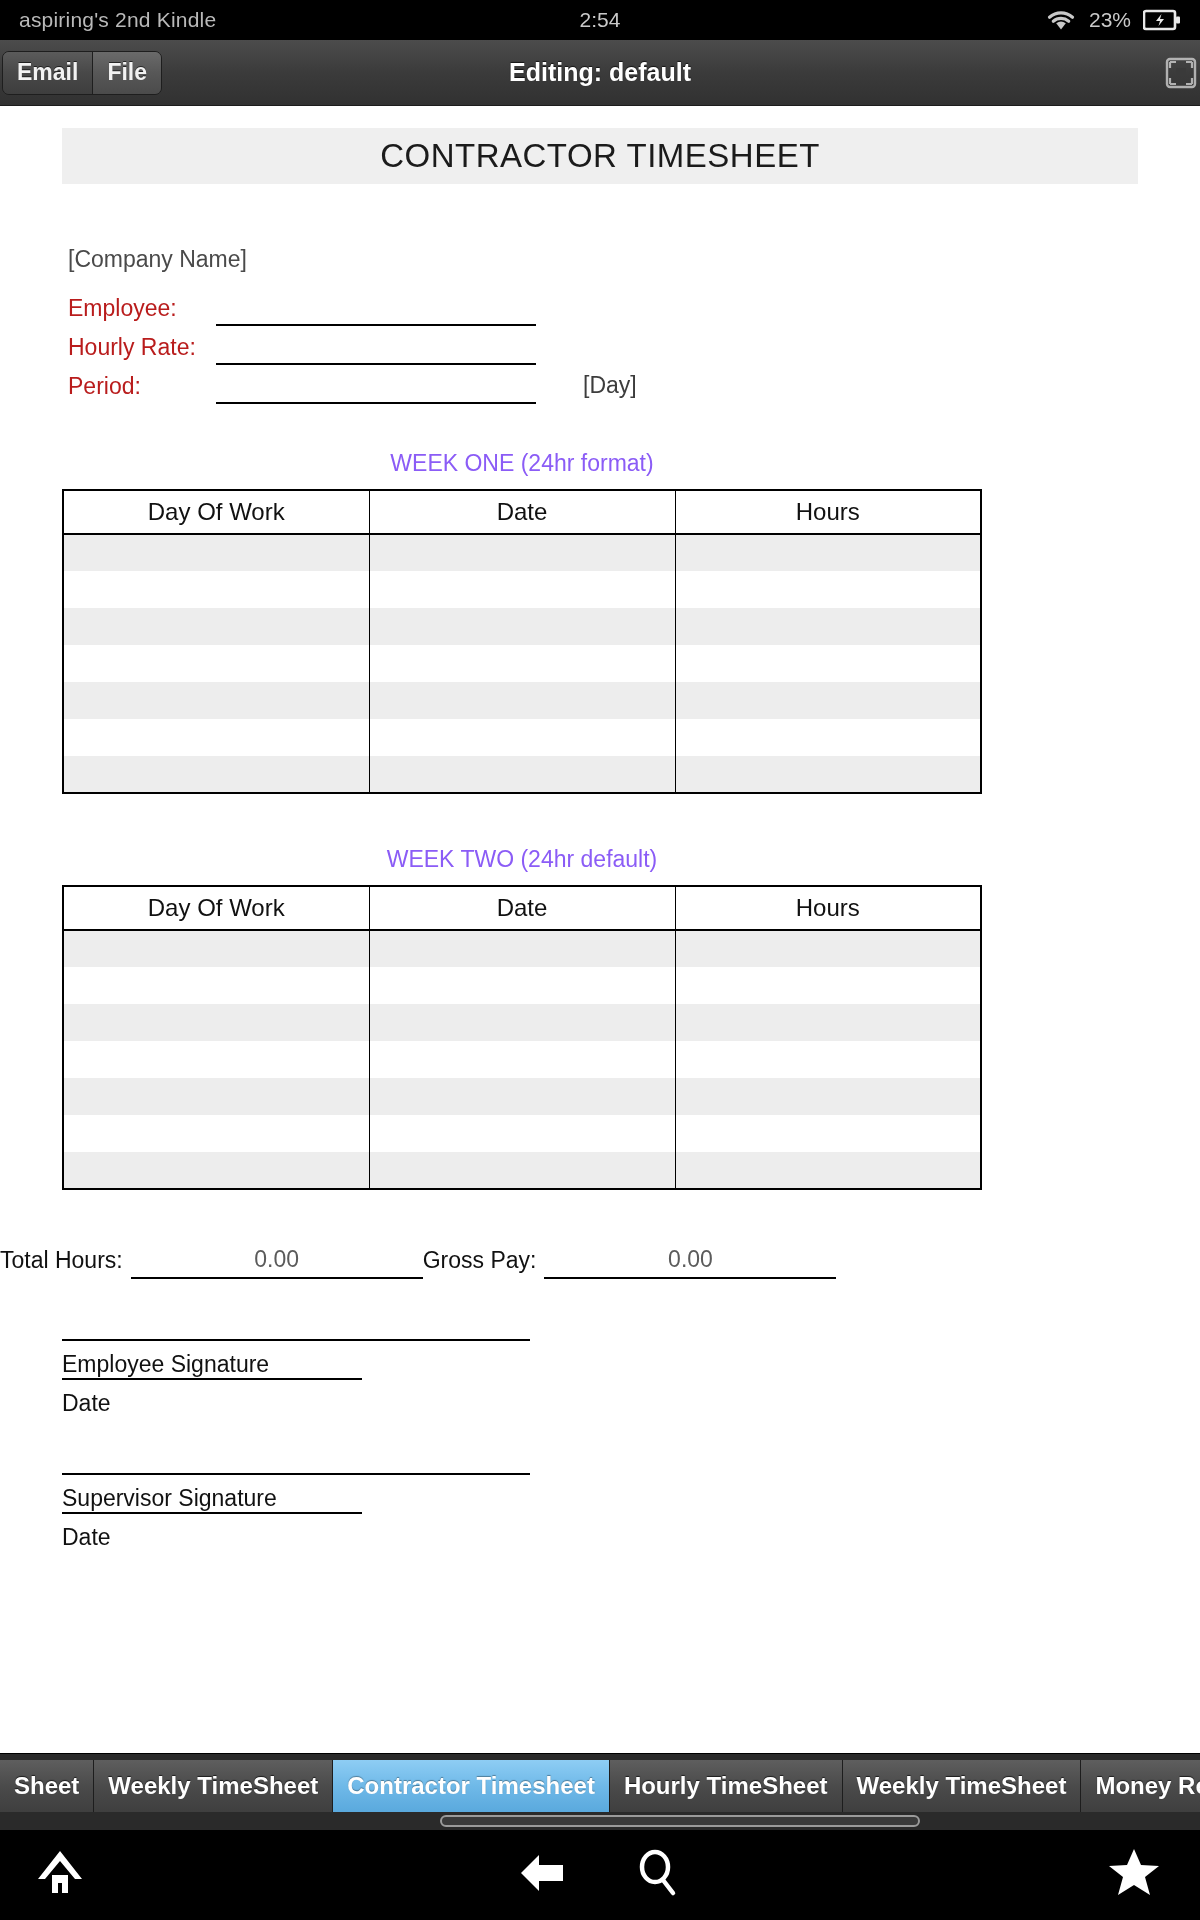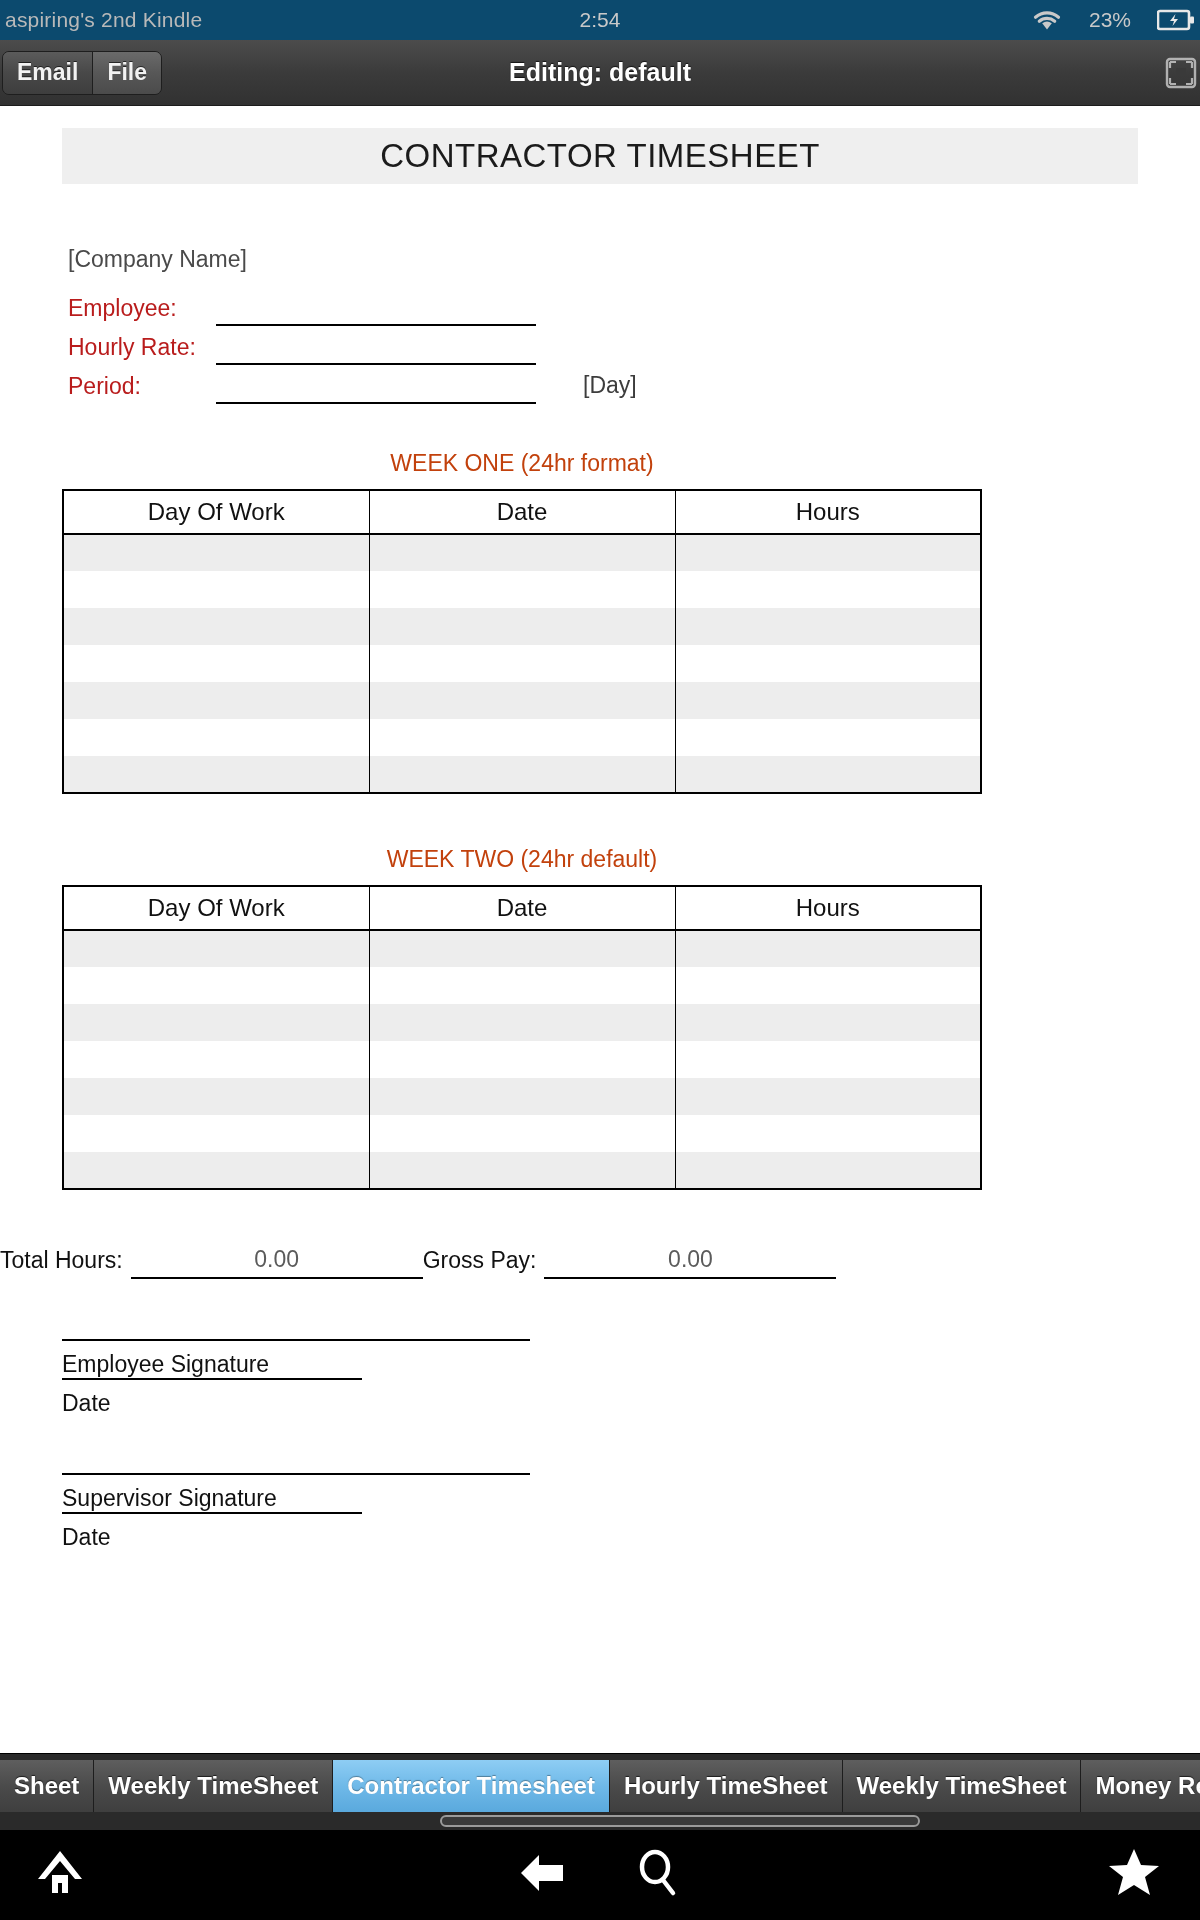--- a/index.html
+++ b/index.html
@@ -17,46 +17,46 @@
     width: 1200px;
     height: 1920px;
     background: #ffffff;
     display: flex;
     flex-direction: column;
   }
 
   
   .status-bar {
     height: 40px;
-    background: #0c4a6e;
+    background: #000000;
     display: flex;
     align-items: center;
     position: relative;
     flex: 0 0 auto;
-    padding: 0 5px;
+    padding: 0 19px;
   }
   .status-device-name {
     color: #b9b9b9;
     font-size: 21px;
     letter-spacing: 0.2px;
     white-space: nowrap;
   }
   .status-clock {
     position: absolute;
     left: 0; right: 0;
     text-align: center;
     color: #c9c9c9;
     font-size: 21px;
     pointer-events: none;
   }
   .status-right {
     margin-left: auto;
     display: flex;
     align-items: flex-end;
-    gap: 26px;
+    gap: 12px;
   }
   .wifi-icon { display:block; }
   .status-battery-pct {
     color: #c9c9c9;
     font-size: 21px;
   }
   .battery-icon { display:block; }
 
   
   .app-toolbar {
@@ -166,21 +166,21 @@
     margin-left: 47px;
     padding-bottom: 5px;
   }
 
   
   .week-section { margin-top: 46px; }
   .week-section.second { margin-top: 52px; }
   .week-caption {
     text-align: center;
     font-size: 23px;
-    color: #c2410c;
+    color: #8b5cf6;
     margin: 0 0 12px 0;
     width: 920px;
   }
   .week-table {
     border-collapse: collapse;
     table-layout: fixed;
     width: 920px;
     margin-left: 62px;
     border: 2px solid #000;
   }

